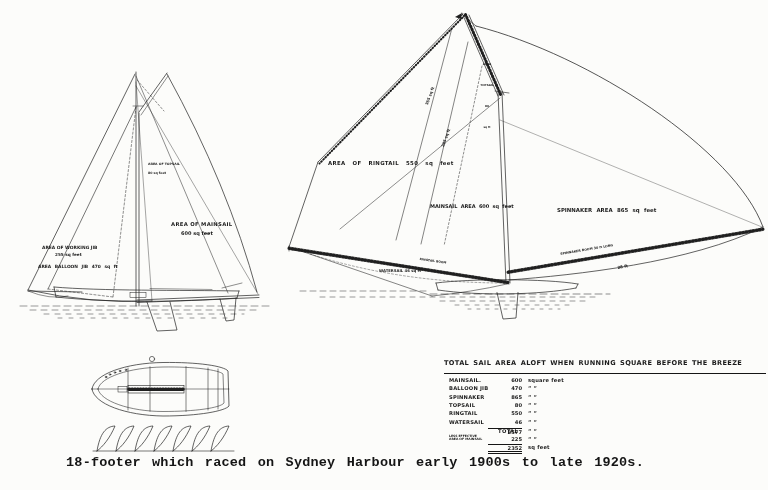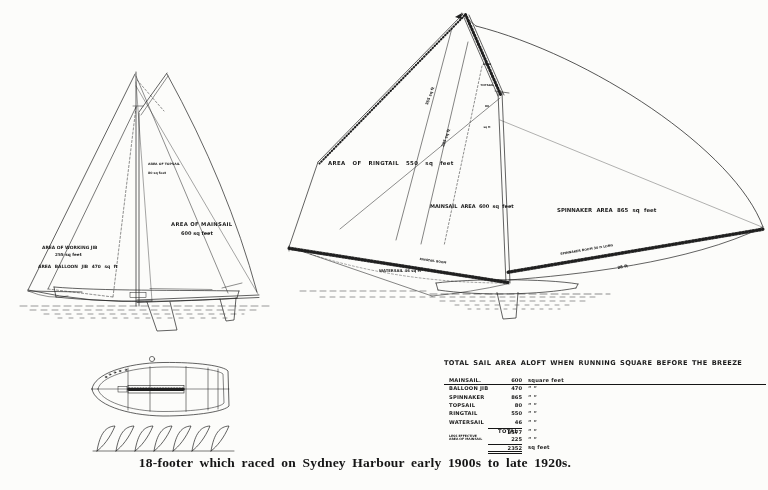--- a/index.html
+++ b/index.html
@@ -5,33 +5,33 @@
   html,body{margin:0;padding:0;background:#e8e8e8;}
   #page{position:relative;width:768px;height:490px;background:#fcfcfa;overflow:hidden;
         font-family:"DejaVu Sans",sans-serif;color:#1b1b1b;}
   svg{position:absolute;left:0;top:0;}
   .lbl{position:absolute;white-space:pre;color:#1c1c1c;font-weight:bold;
        font-family:"DejaVu Sans",sans-serif;transform-origin:left top;}
   
   #sail-table{position:absolute;left:432px;top:356px;width:336px;height:96px;}
   #sail-table .title{position:absolute;left:12px;top:3px;width:322px;font-size:6.6px;
        font-weight:bold;letter-spacing:.35px;word-spacing:1.5px;border-bottom:1.2px solid #151515;
-       padding-bottom:17px;white-space:nowrap;}
+       padding-bottom:6px;white-space:nowrap;}
   .trow{position:absolute;left:0;width:100%;height:8px;font-size:5.2px;font-weight:bold;}
   .trow .lab{position:absolute;left:17px;letter-spacing:.2px;}
   .trow .lab-total{position:absolute;left:28px;width:58px;text-align:right;letter-spacing:.3px;}
   .trow .lab-less{position:absolute;left:17px;top:-1px;font-size:3.1px;line-height:1.25;}
   .trow .val{position:absolute;left:56px;width:34px;text-align:right;}
   .trow .unit{position:absolute;left:96px;letter-spacing:.2px;}
   .val.sumtop{border-top:.9px solid #151515;}
   .val.netline{border-top:.9px solid #151515;border-bottom:3px double #151515;}
   .val.lessline{border-bottom:.8px solid #fcfcfa;}
   
   #caption{position:absolute;left:0;top:455px;width:710px;text-align:center;
-       font-family:Liberation Serif, serif;font-weight:bold;
+       font-family:Liberation Mono, monospace;font-weight:bold;
        font-size:13.5px;word-spacing:3px;letter-spacing:.2px;color:#151515;}
 </style>
 </head>
 <body>
 
 <div id="page">
 
   <svg width="768" height="490" viewBox="0 0 768 490">
     <g stroke="#1f1f1f" fill="none" stroke-width="0.7" stroke-linecap="round">
 

